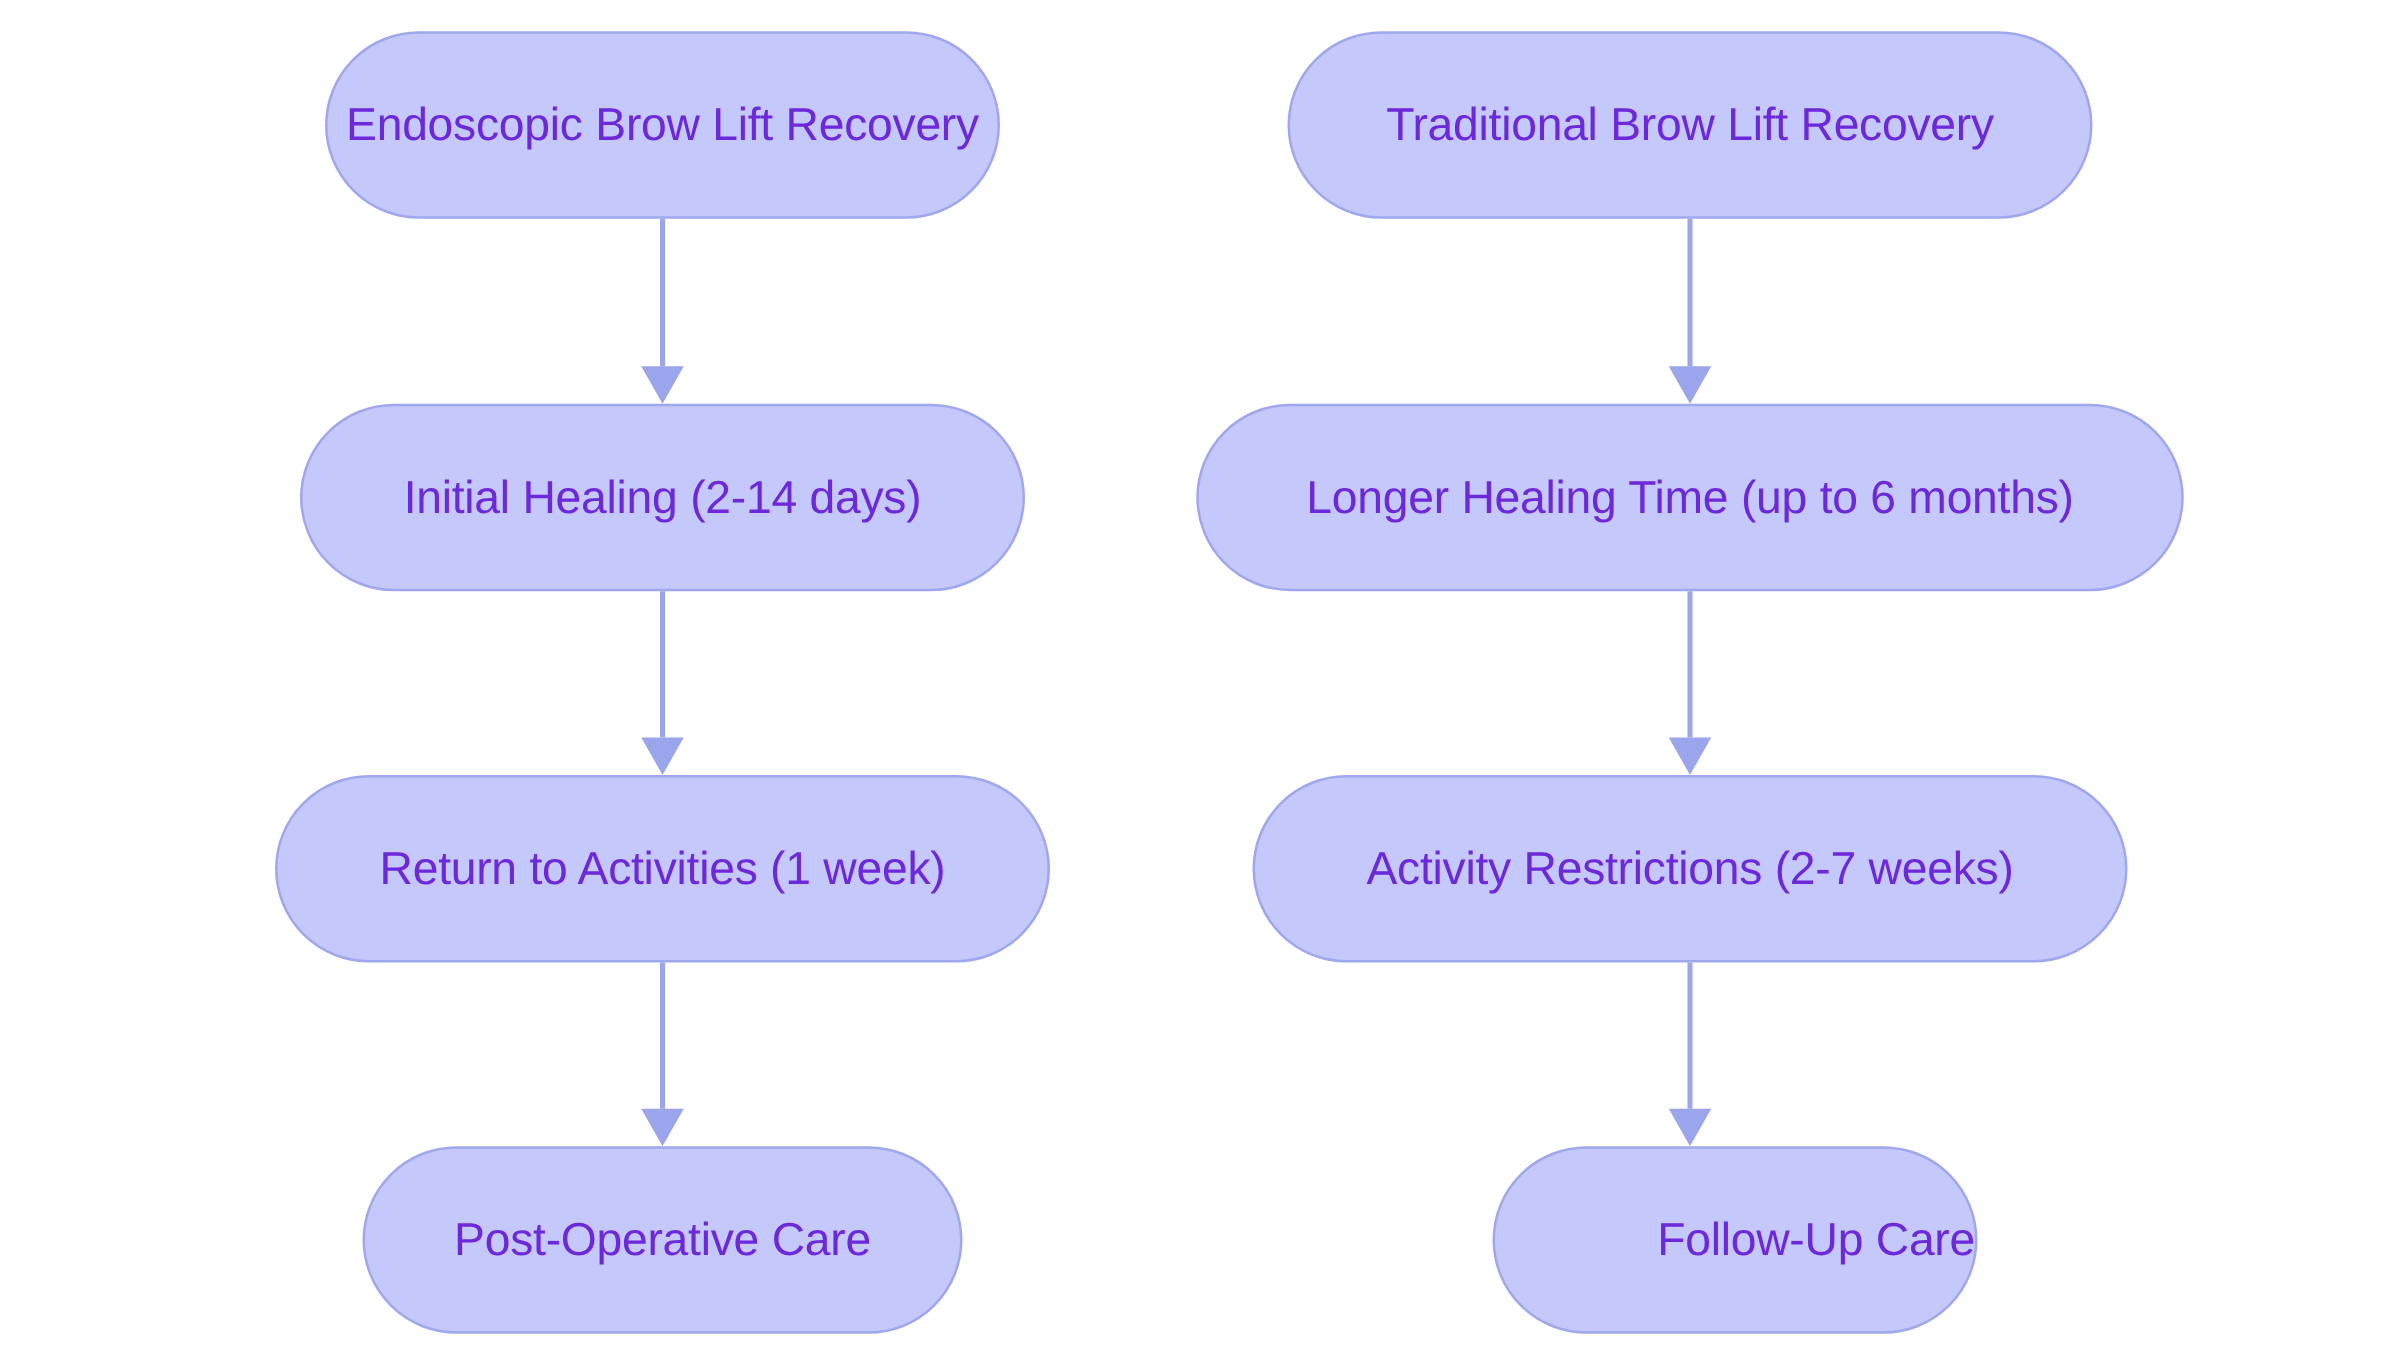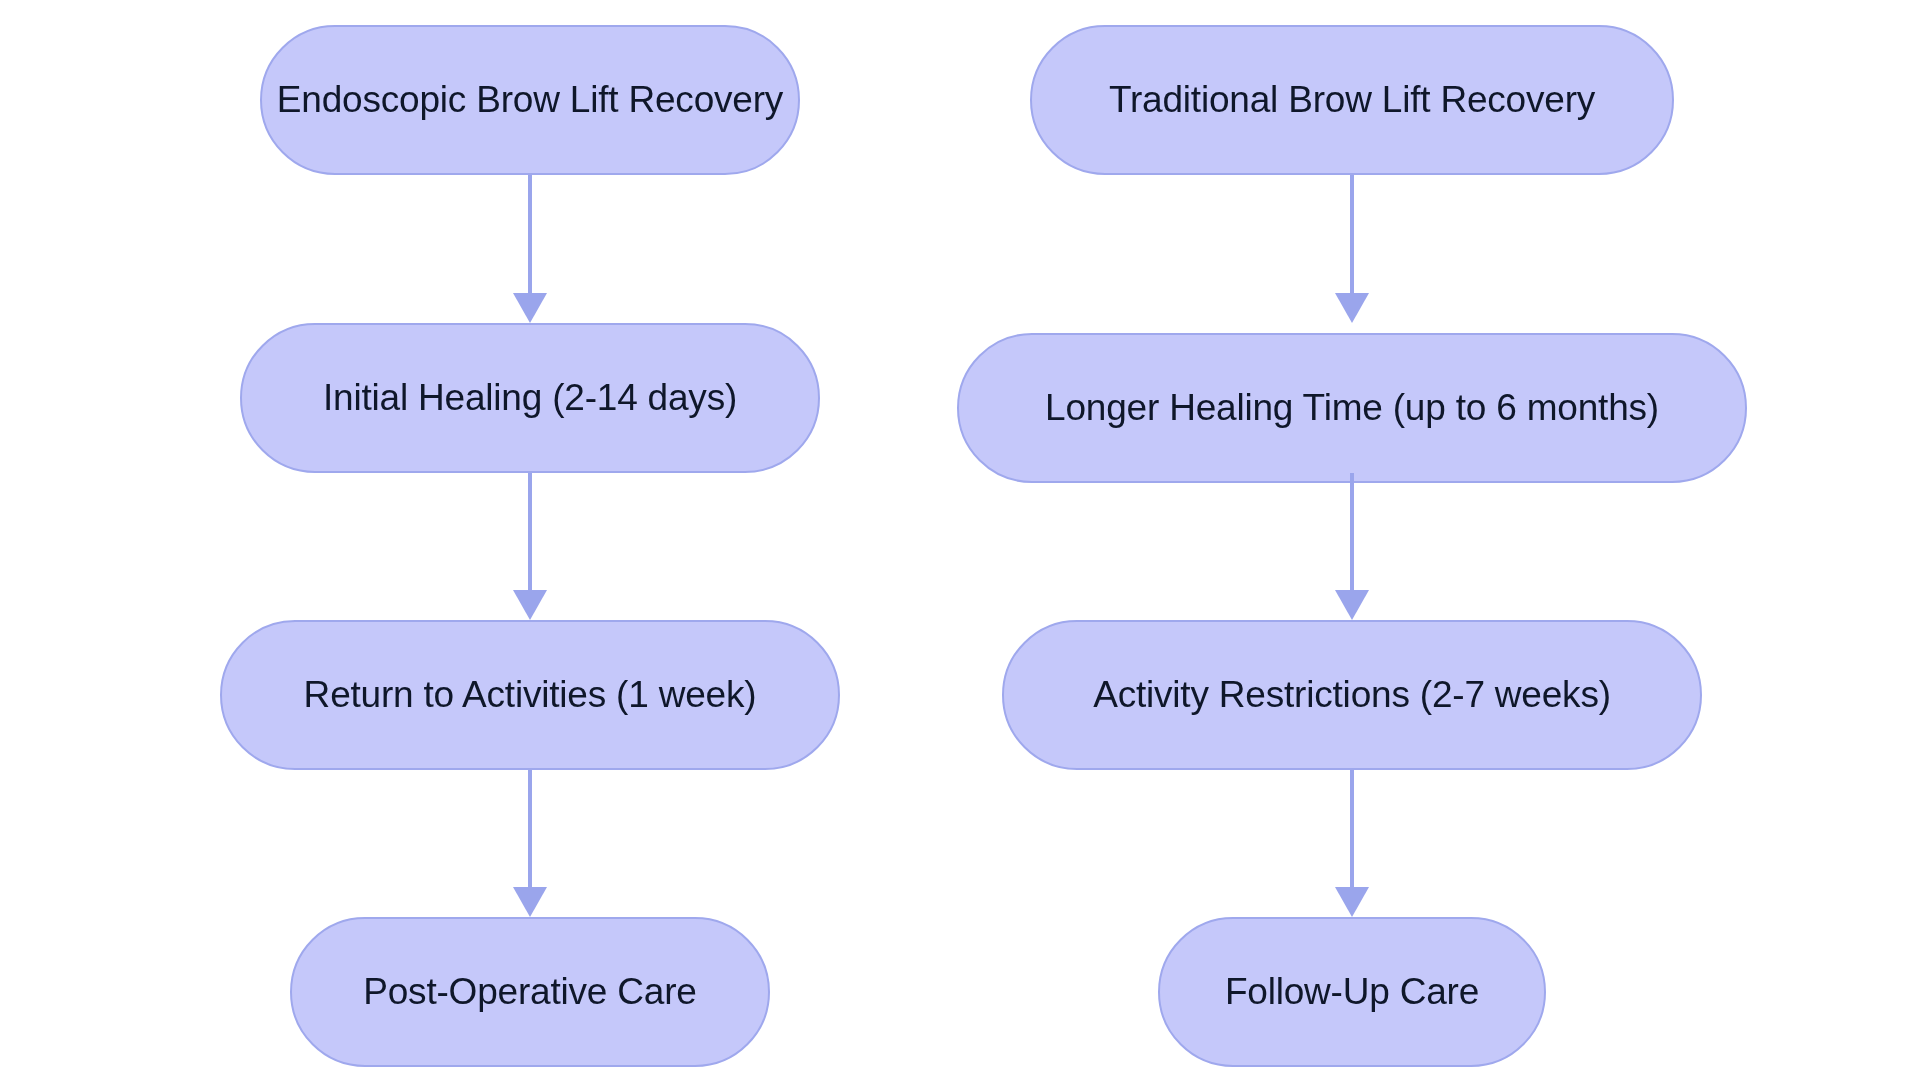--- a/index.html
+++ b/index.html
@@ -36,21 +36,21 @@
     height: 150px;
     background: #c5c8fa;
     border: 2px solid #9fa8ed;
     border-radius: 78px;
     display: flex;
     align-items: center;
     justify-content: center;
     transform: translateX(-50%);
   }
   .node-label {
-    color: #0f172a;
+    color: #6d28d9;
     font-family: "Liberation Sans", sans-serif;
     font-size: 37px;
     font-weight: 400;
     letter-spacing: -0.2px;
     line-height: 1.1;
     white-space: nowrap;
     text-align: center;
   }
 
   
@@ -122,36 +122,36 @@
 
     <div class="node" style="left:1352px; width:644px; top:25px;">
       <span class="node-label">Traditional Brow Lift Recovery</span>
     </div>
 
     <div class="connector" style="left:1352px; top:175px; height:148px;">
       <div class="stem" style="height:118px;"></div>
       <div class="head"></div>
     </div>
 
-    <div class="node" style="left:1352px; width:790px; top:333px;">
+    <div class="node" style="left:1352px; width:790px; top:323px;">
       <span class="node-label">Longer Healing Time (up to 6 months)</span>
     </div>
 
     <div class="connector" style="left:1352px; top:473px; height:147px;">
       <div class="stem" style="height:117px;"></div>
       <div class="head"></div>
     </div>
 
     <div class="node" style="left:1352px; width:700px; top:620px;">
       <span class="node-label">Activity Restrictions (2-7 weeks)</span>
     </div>
 
     <div class="connector" style="left:1352px; top:770px; height:147px;">
       <div class="stem" style="height:117px;"></div>
       <div class="head"></div>
     </div>
 
-    <div class="node" style="left:1352px; width:388px; top:917px;">
+    <div class="node" style="left:1388px; width:388px; top:917px;justify-content:flex-end;">
       <span class="node-label">Follow-Up Care</span>
     </div>
   </div>
 
 </div>
 
 </body></html>

